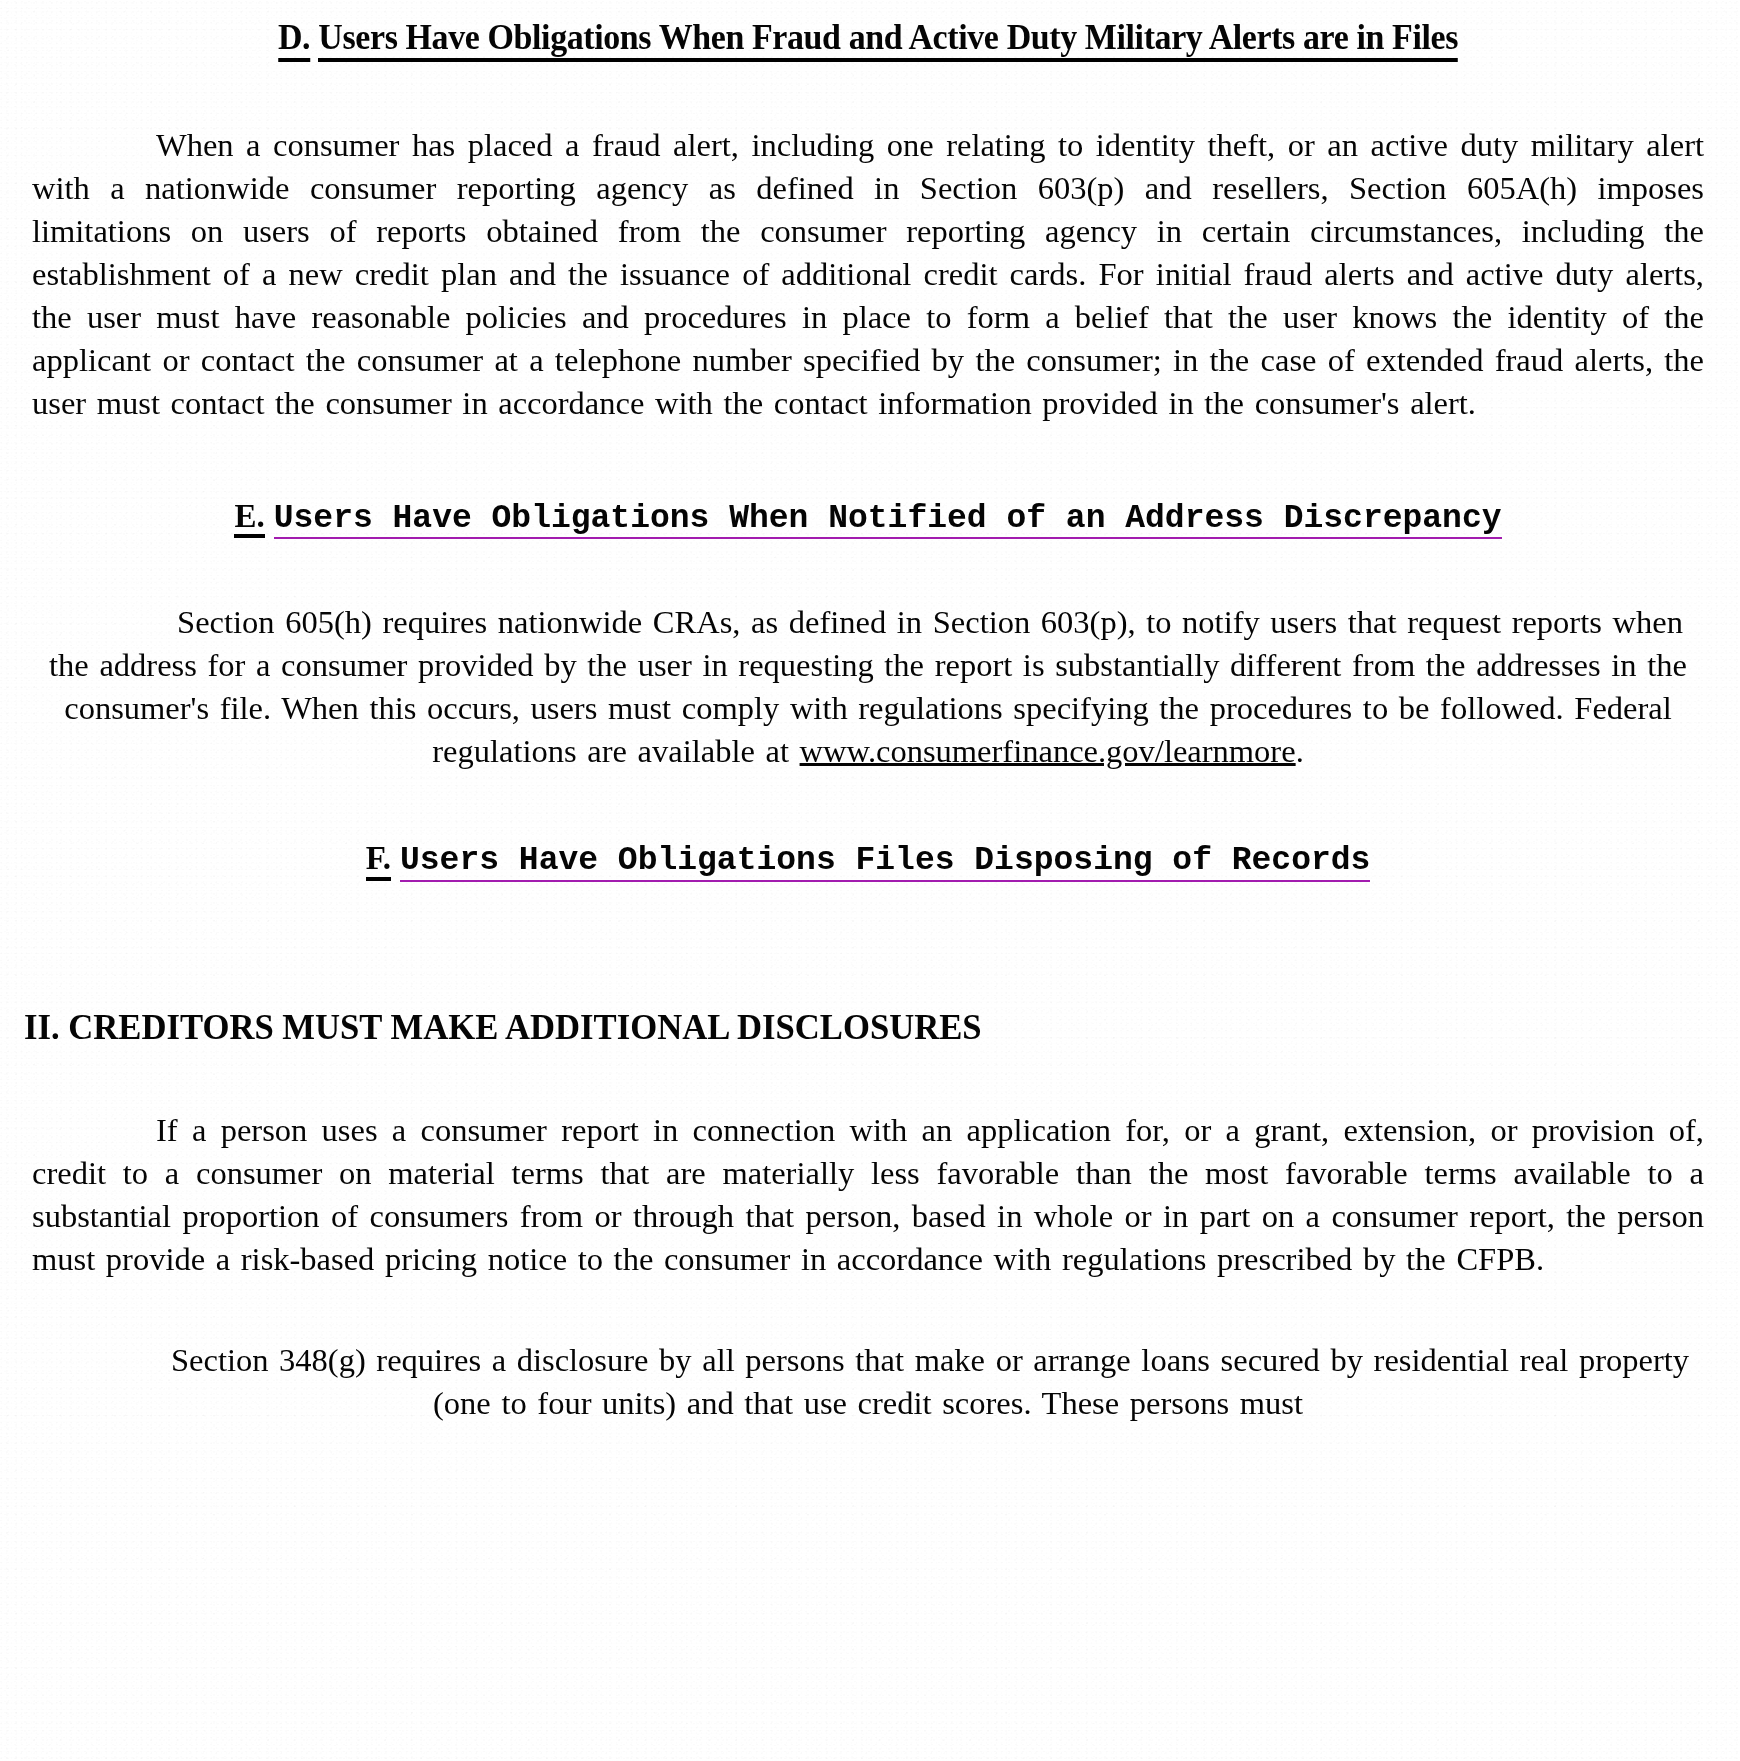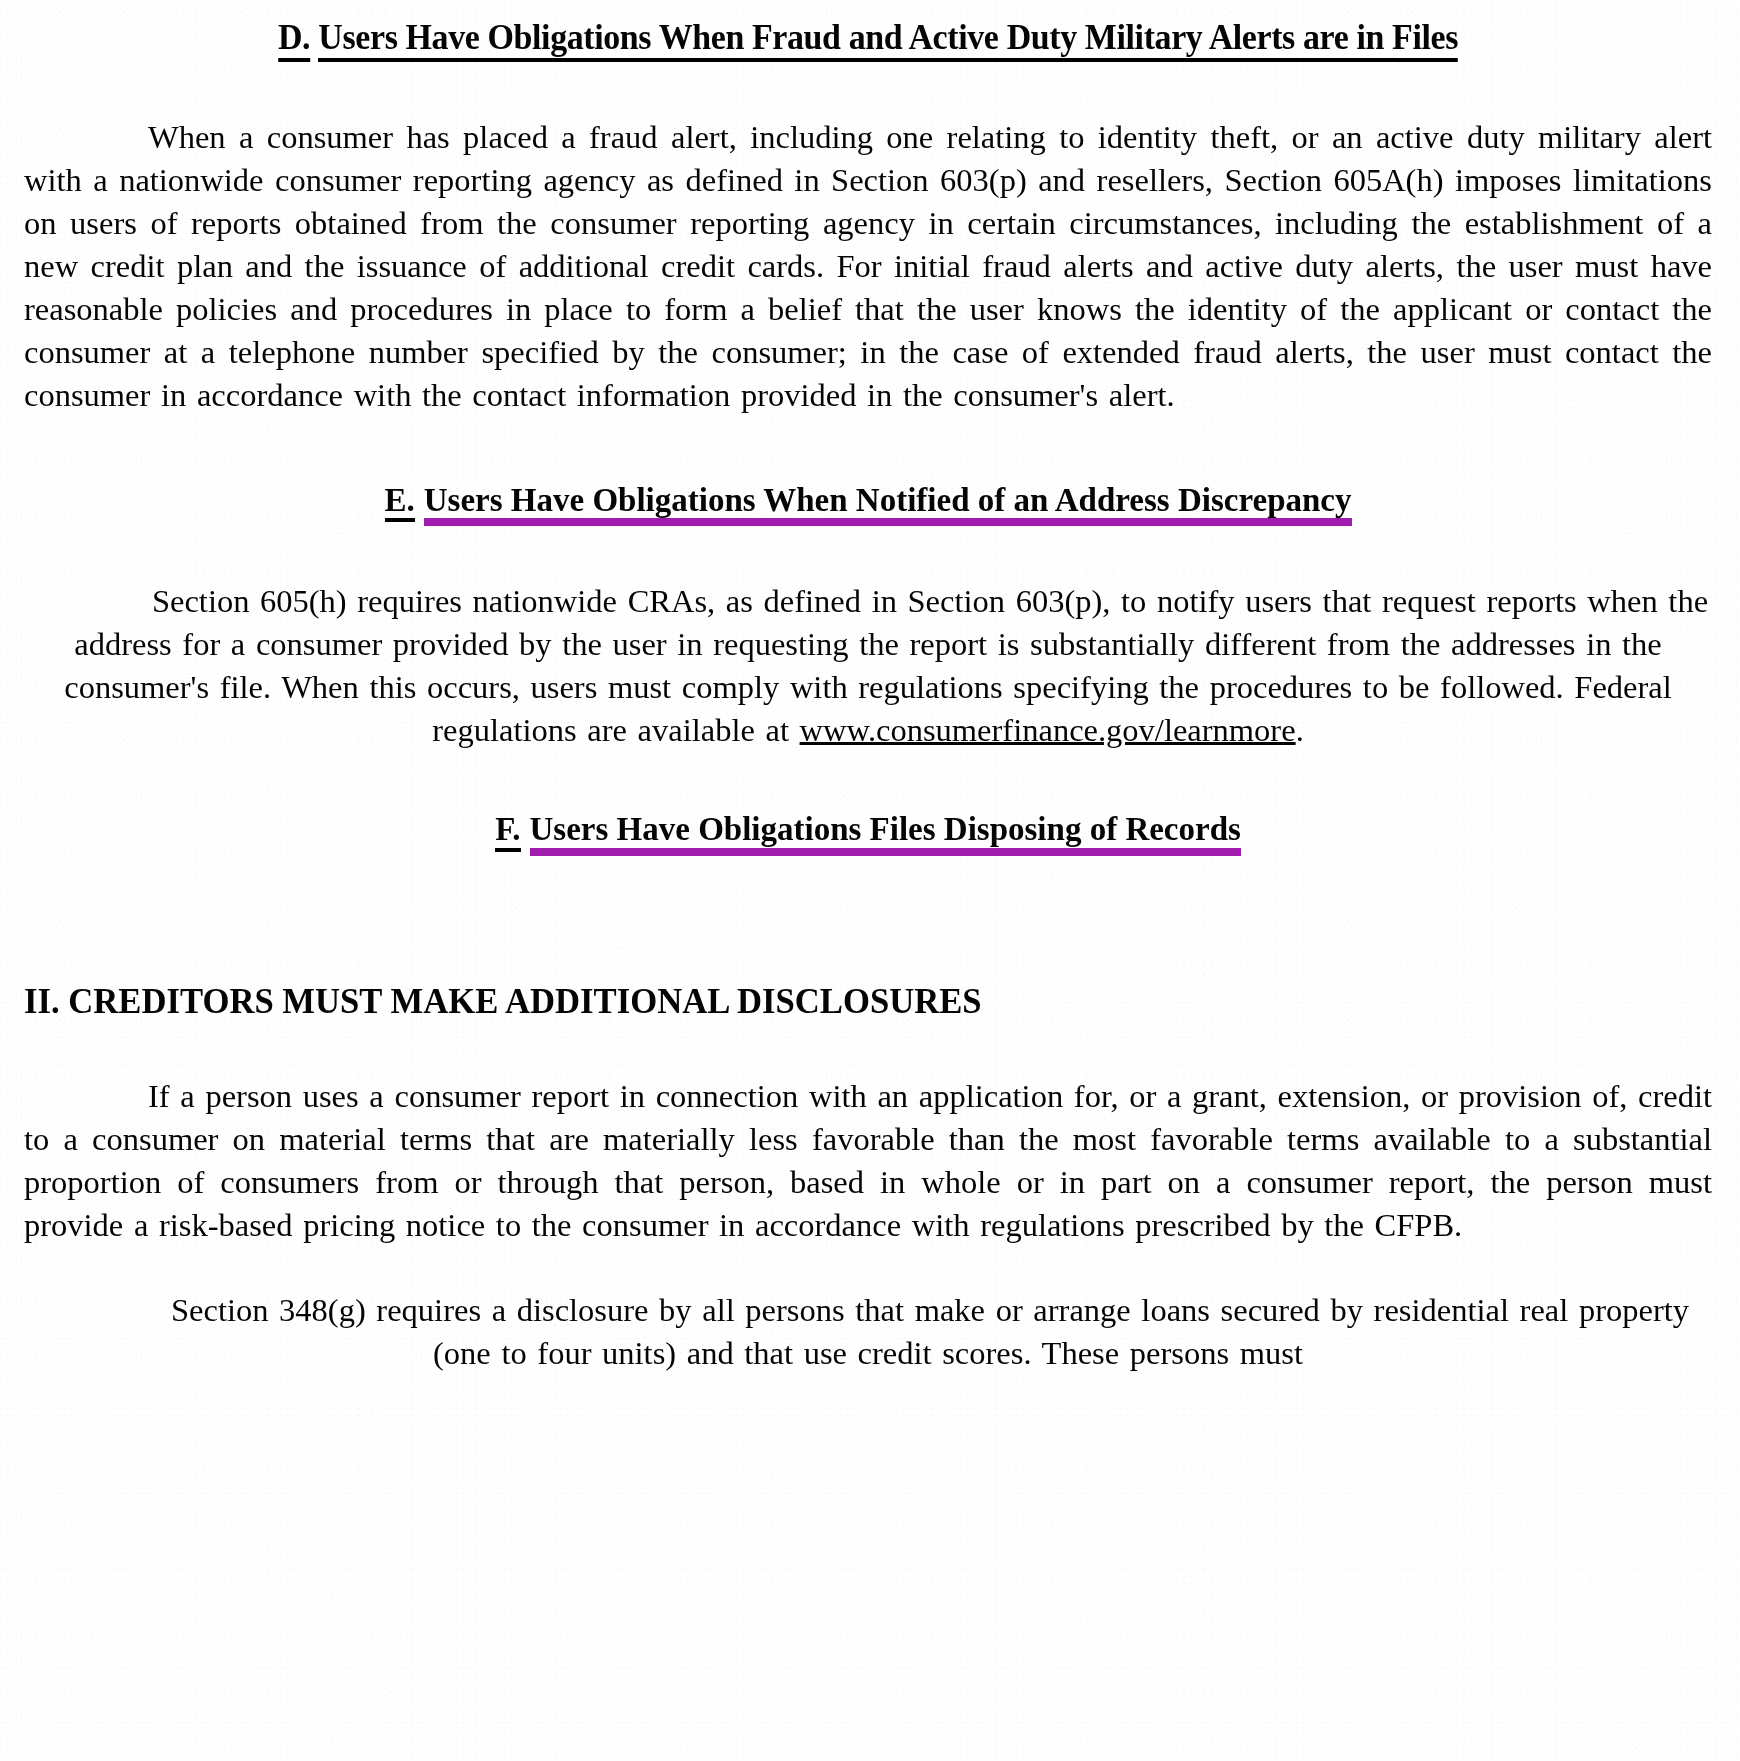--- a/index.html
+++ b/index.html
@@ -51,22 +51,23 @@
   .section-heading {
     text-align: center;
     font-weight: bold;
     font-size: 33px;
     line-height: 1.05;
     margin: 0;
     white-space: nowrap;
   }
   .section-heading .hd-inner {
     display: inline-block;
-    border-bottom: 8px solid #a21caf;
+    border-bottom: 2px solid #a21caf;
     padding-bottom: 1px;
+    font-family: Liberation Mono, monospace;
   }
   .section-heading .hd-letter {
     display: inline-block;
     border-bottom: 4px solid #000;
     padding-bottom: 1px;
     margin-right: 9px;
   }
 
   .roman-heading {
     font-weight: bold;
@@ -75,21 +76,21 @@
     margin: 0;
     text-align: left;
     letter-spacing: 0px;
     transform: scaleX(0.99);
     transform-origin: left center;
   }
 
   p.body {
     font-size: 32.5px;
     line-height: 43px;
-    margin: 0;
+    margin: 8px;
     text-align: justify;
     text-justify: inter-word;
     word-spacing: 2.5px;
     text-indent: 124px;
     hyphens: none;
   }
   p.body.last-ragged {
     text-align: center;
   }
 

